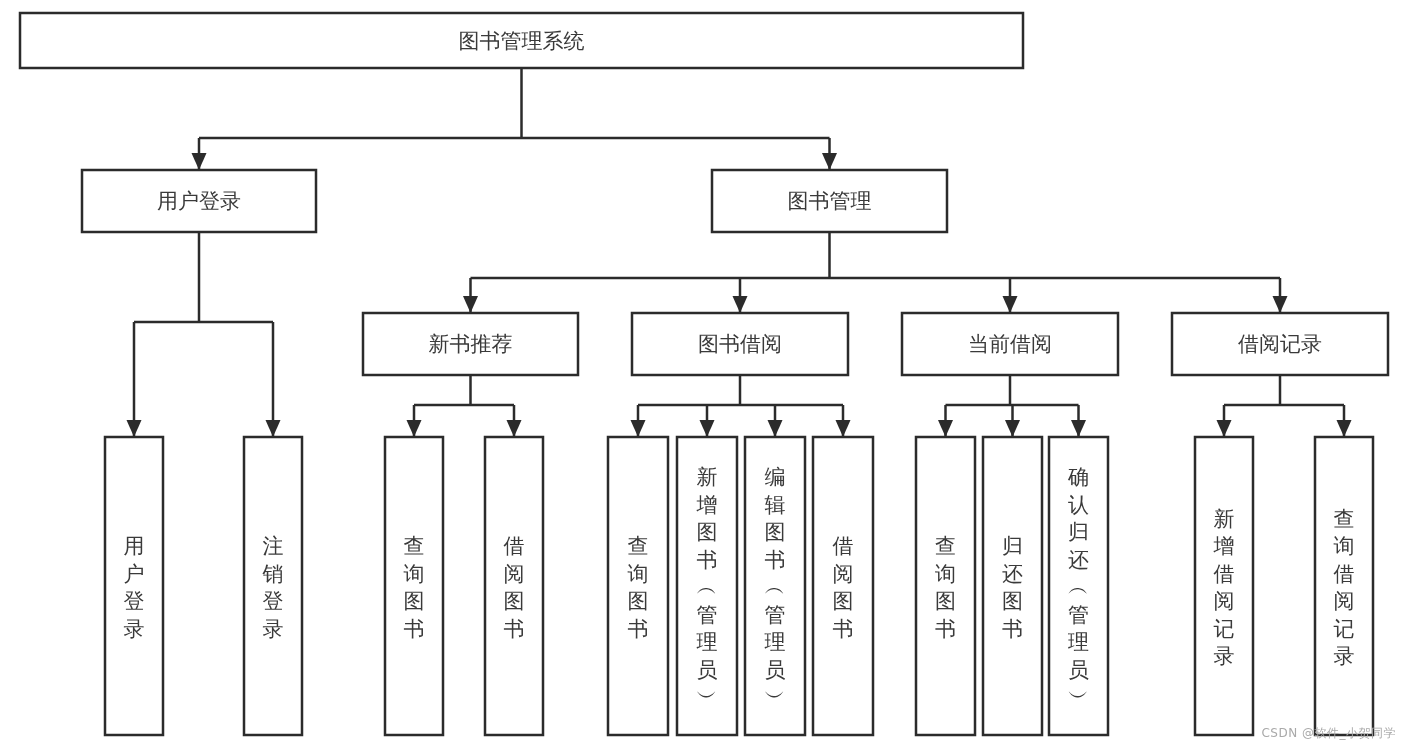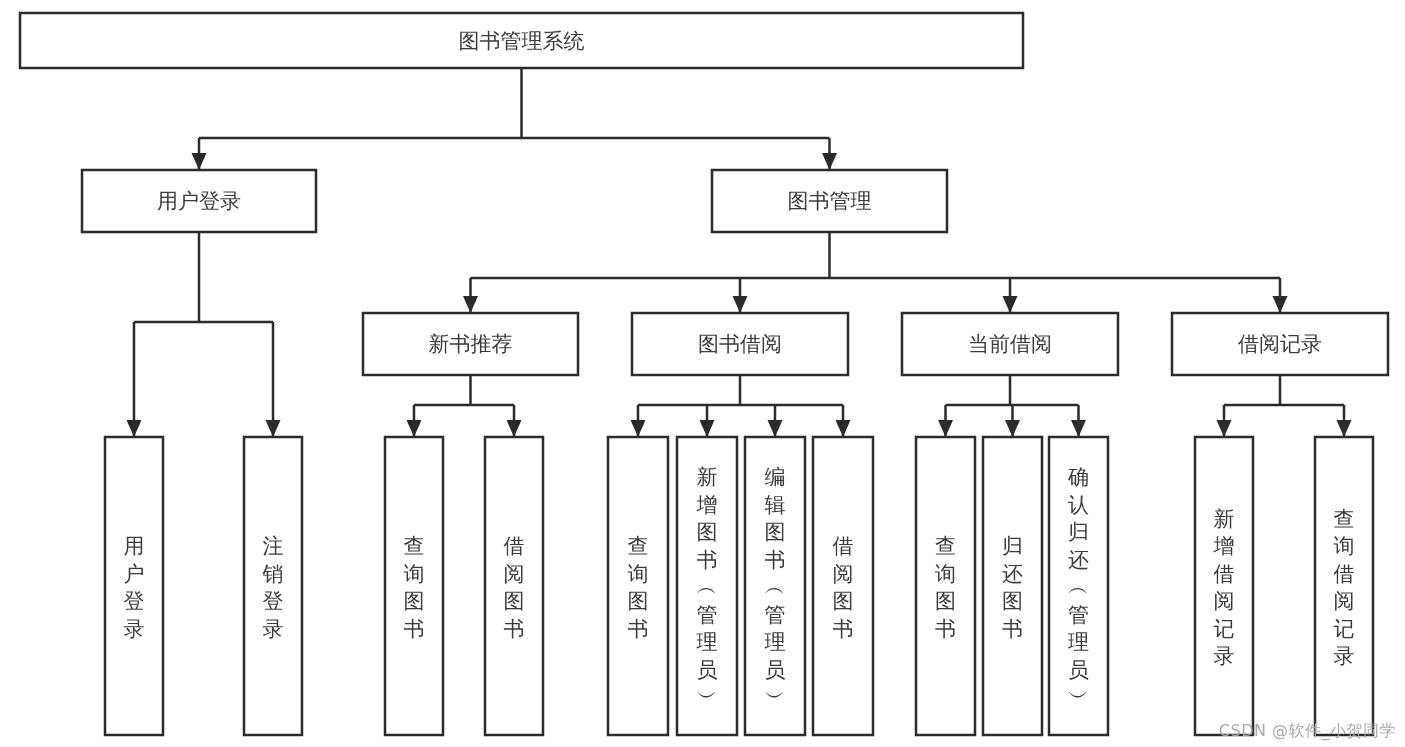--- a/index.html
+++ b/index.html
@@ -50,21 +50,21 @@
     fill: #3a3a3a;
     font-family: "DejaVu Sans", "Liberation Sans", sans-serif;
     font-size: 21px;
     text-anchor: middle;
   }
   .watermark {
     position: absolute;
     right: 9px;
     bottom: 5px;
     font-family: "DejaVu Sans", "Liberation Sans", sans-serif;
-    font-size: 16px;
+    font-size: 12px;
     color: #a9a9a9;
     white-space: nowrap;
     letter-spacing: 0.5px;
     pointer-events: none;
   }
 </style>
 </head>
 <body>
 
 <div id="diagram-root">

